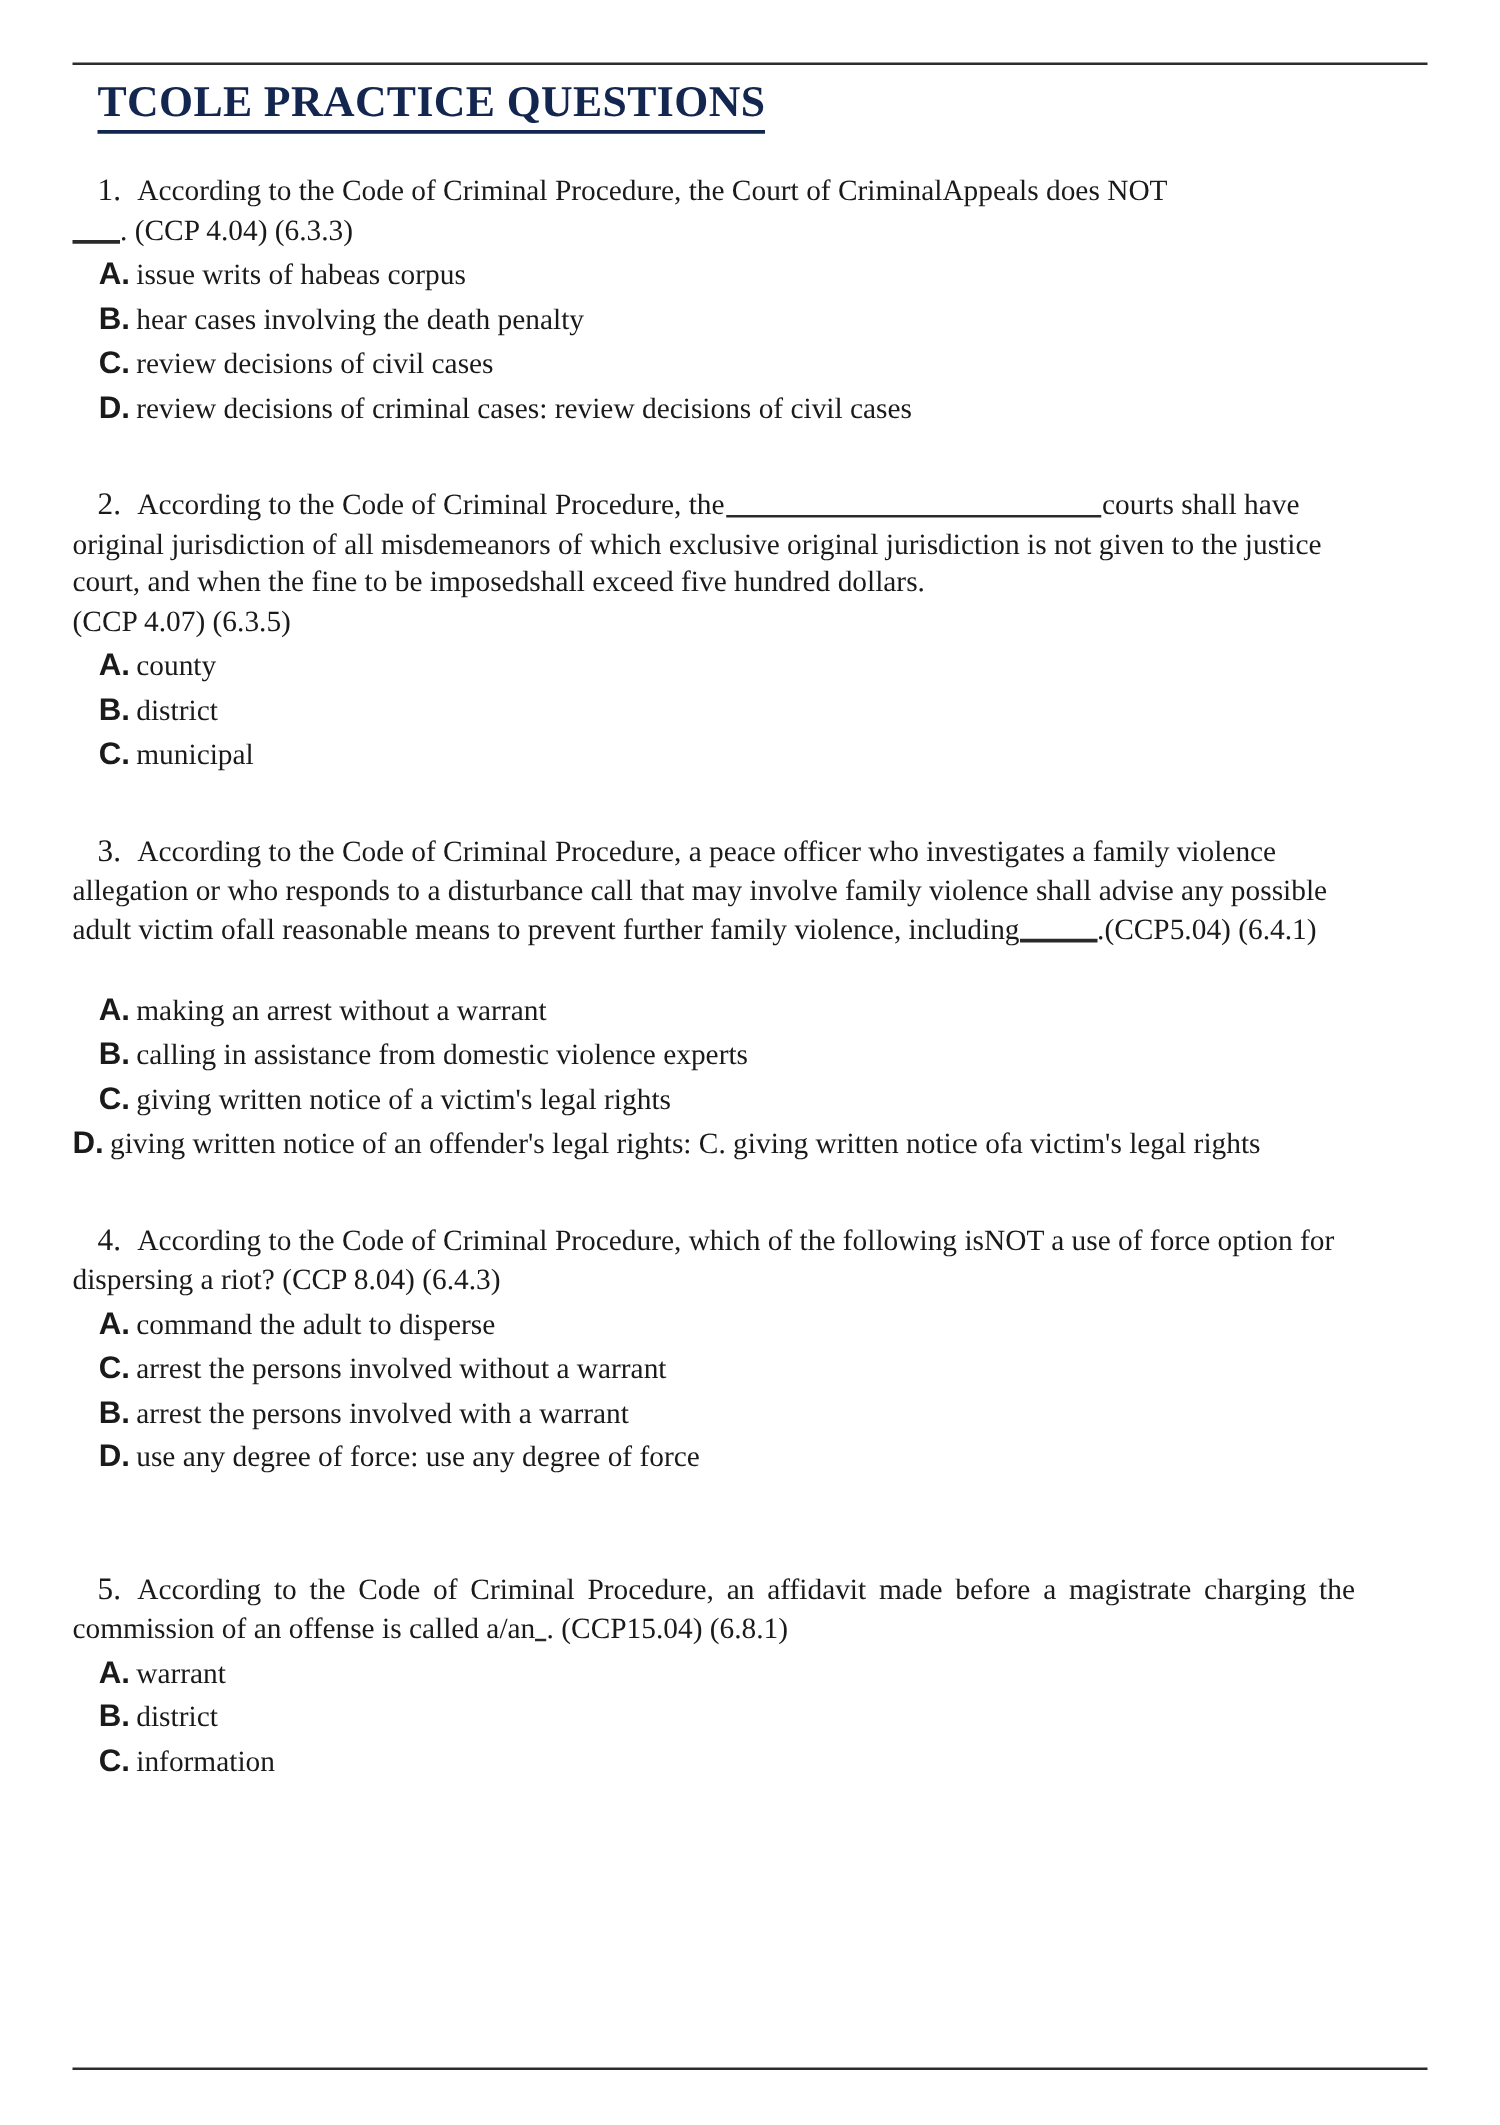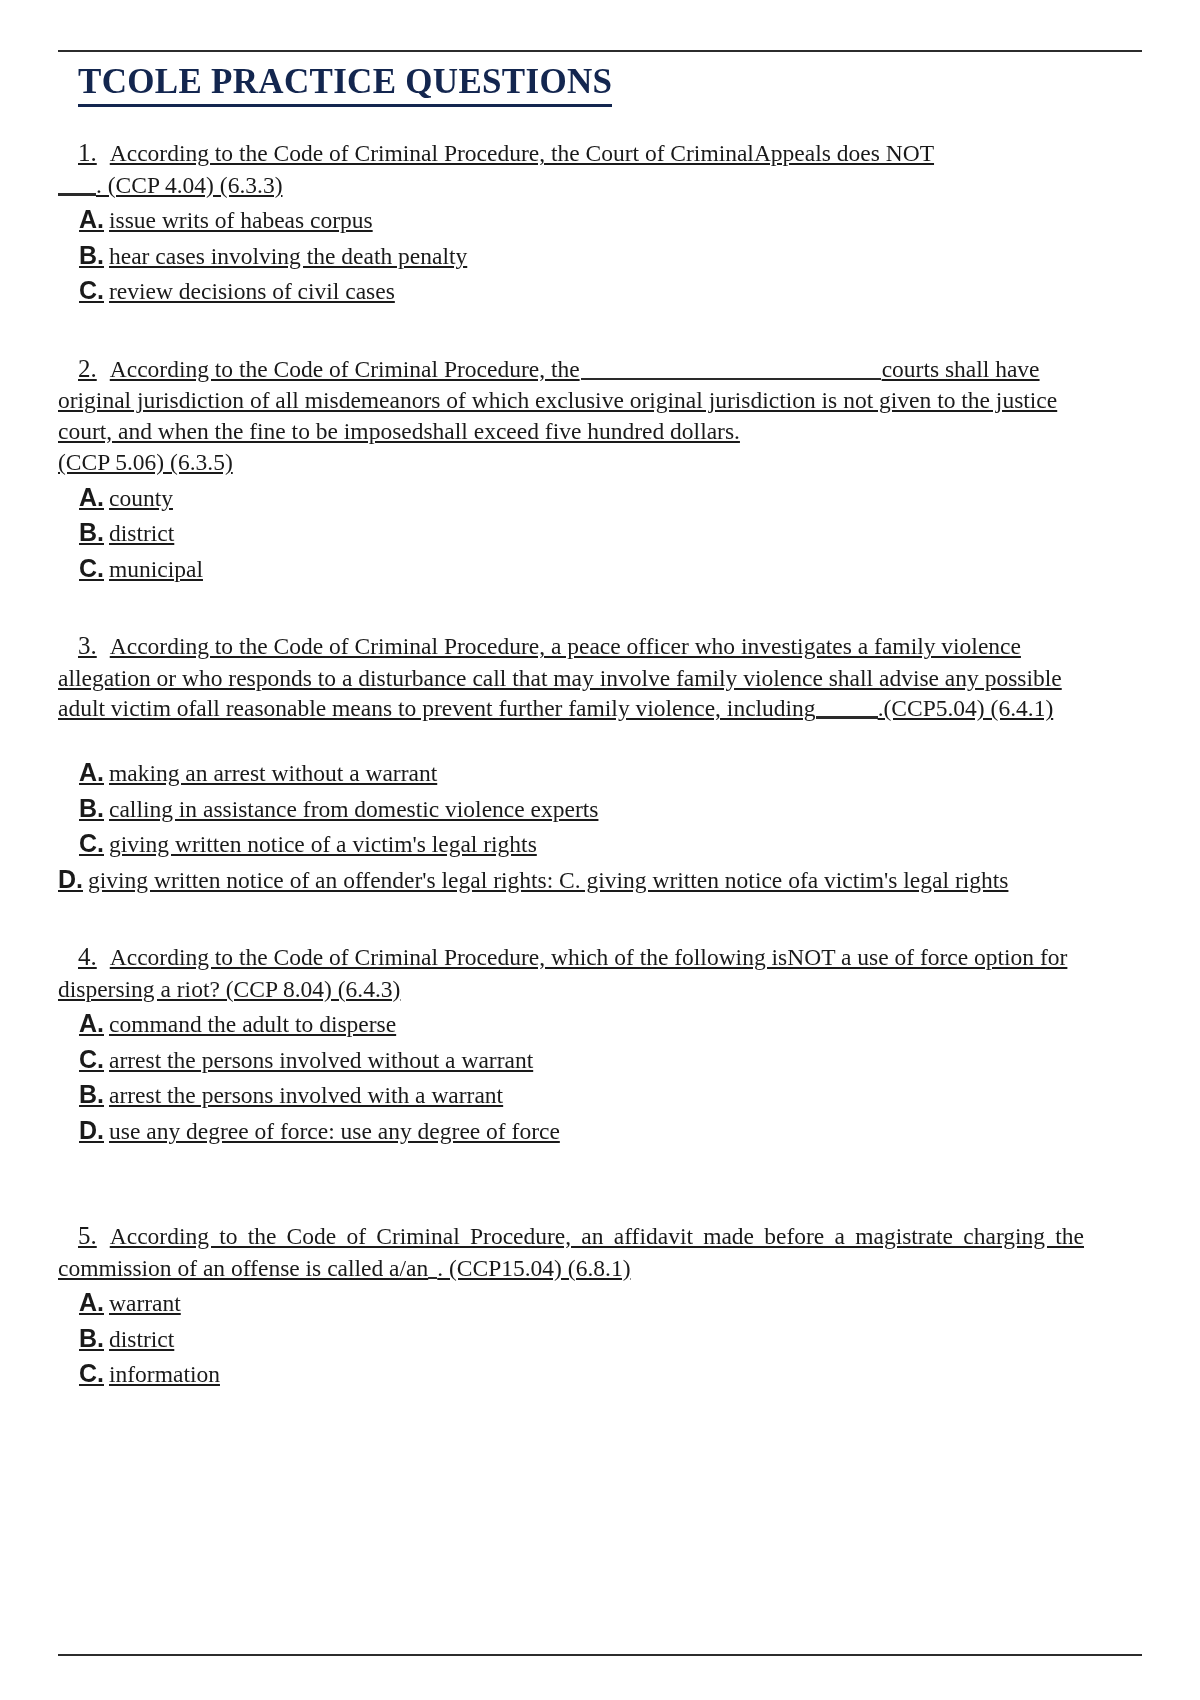--- a/index.html
+++ b/index.html
@@ -59,21 +59,20 @@
     display: inline-block;
     border-bottom: 3px solid #13264f;
     padding-bottom: 2px;
     line-height: 1.15;
   }
 
   .title-wrap { display: block; }
 
   .question-block {
     margin-bottom: 30px;
-    text-decoration: underline;
   }
 
   .q-stem {
     font-size: 23.5px;
     line-height: 1.30;
     margin: 0 0 1px 0;
     text-indent: 0;
   }
   .q-stem.justify { text-align: justify; text-justify: inter-word; margin-top: 28px; }
 
@@ -151,28 +150,29 @@
     <div class="title-wrap">
       <h1 class="doc-title" style="color: rgb(19, 38, 79); border-bottom-color: rgb(19, 38, 79);">TCOLE PRACTICE QUESTIONS</h1>
     </div>
 
     <div class="question-block">
       <p class="q-stem"><span class="q-num">1.</span><span>According to the Code of Criminal Procedure, the Court of CriminalAppeals does NOT</span><br><span class="blank-tiny"></span><span>. (CCP 4.04) (6.3.3)</span></p>
       <ul class="options">
         <li><span class="opt-letter">A.</span><span class="opt-text">issue writs of habeas corpus</span></li>
         <li><span class="opt-letter">B.</span><span class="opt-text">hear cases involving the death penalty</span></li>
         <li><span class="opt-letter">C.</span><span class="opt-text">review decisions of civil cases</span></li>
+        <li><span class="opt-letter">D.</span><span class="opt-text">review decisions of criminal cases: review decisions of civil cases</span></li>
       </ul>
     </div>
 
     <div class="gap-sm"></div>
 
     <div class="question-block">
       <p class="q-stem"><span class="q-num">2.</span><span>According to the Code of Criminal Procedure, the</span><span class="blank-long"></span><span>courts shall have original jurisdiction of all misdemeanors of which exclusive original jurisdiction is not given to the justice court, and when the fine to be imposedshall exceed five hundred dollars.</span></p>
-      <p class="q-ref">(CCP 5.06) (6.3.5)</p>
+      <p class="q-ref">(CCP 4.07) (6.3.5)</p>
       <ul class="options">
         <li><span class="opt-letter">A.</span><span class="opt-text">county</span></li>
         <li><span class="opt-letter">B.</span><span class="opt-text">district</span></li>
         <li><span class="opt-letter">C.</span><span class="opt-text">municipal</span></li>
       </ul>
     </div>
 
     <div class="gap-sm"></div>
 
     <div class="question-block">

